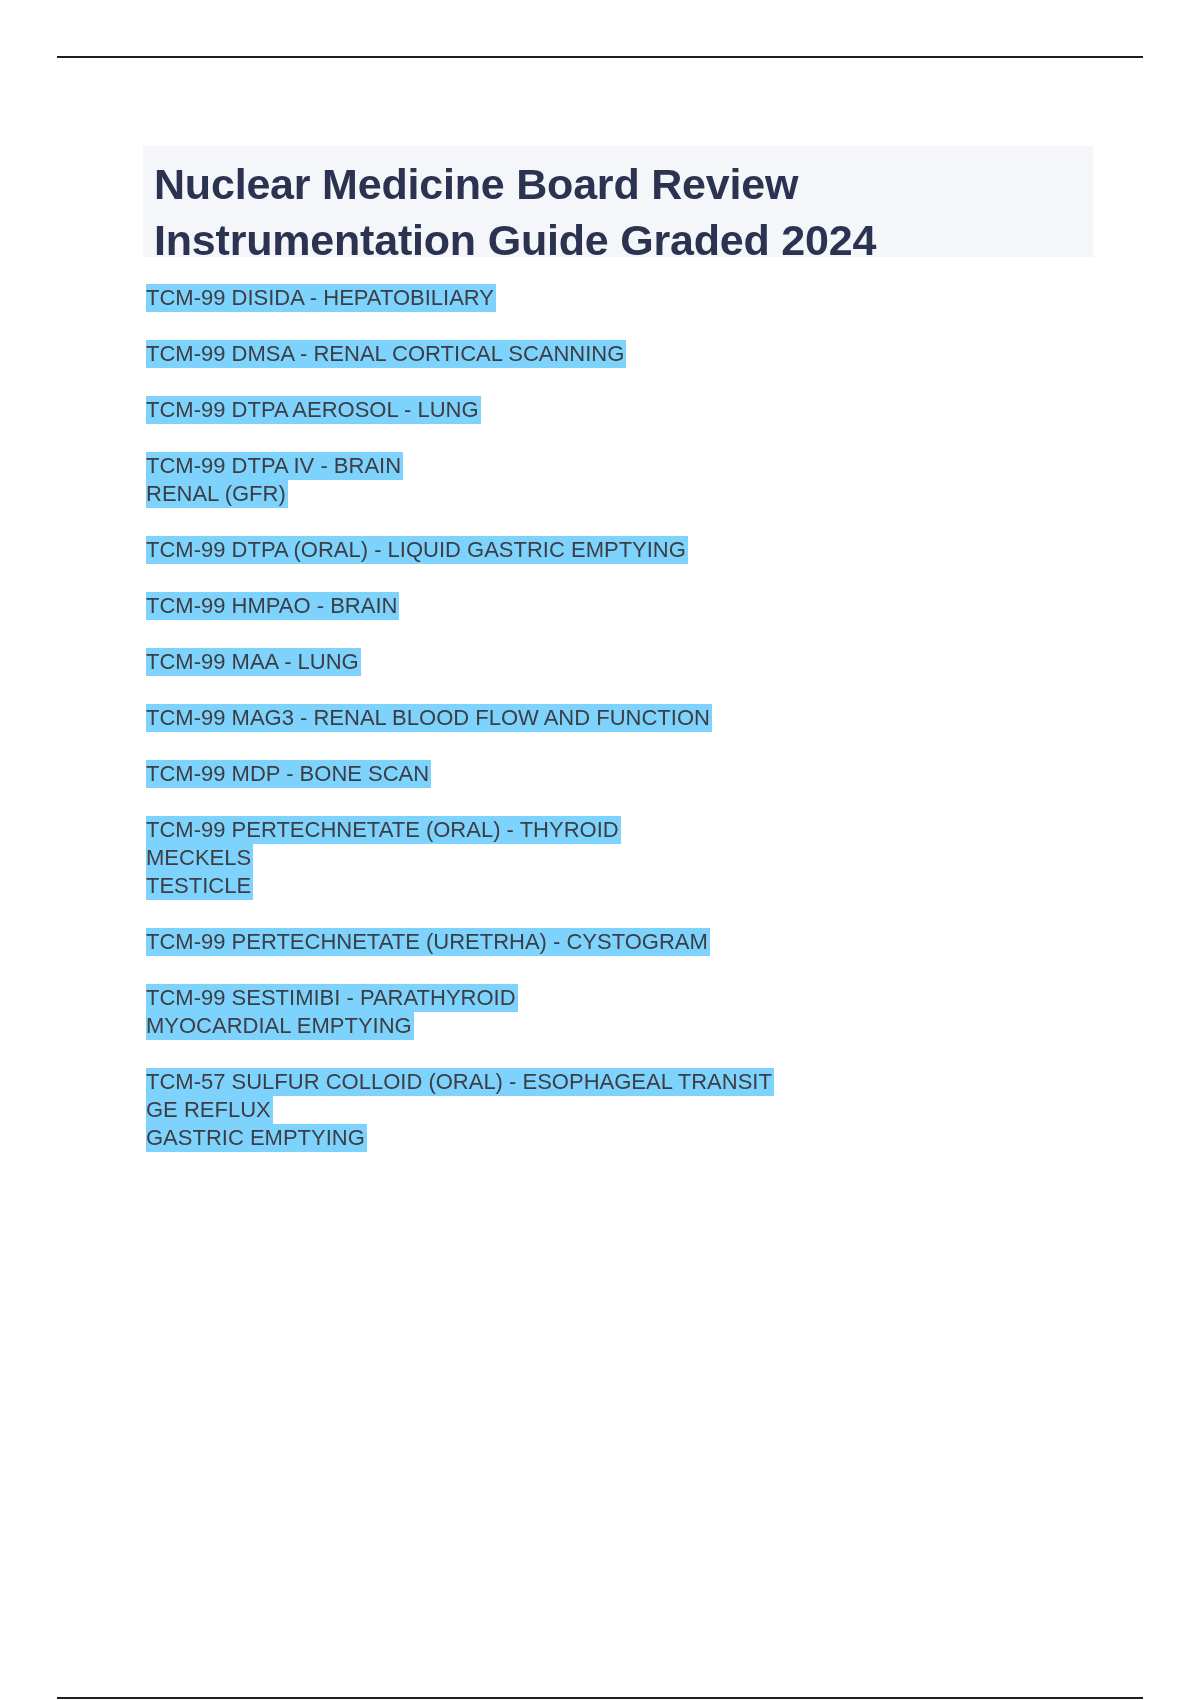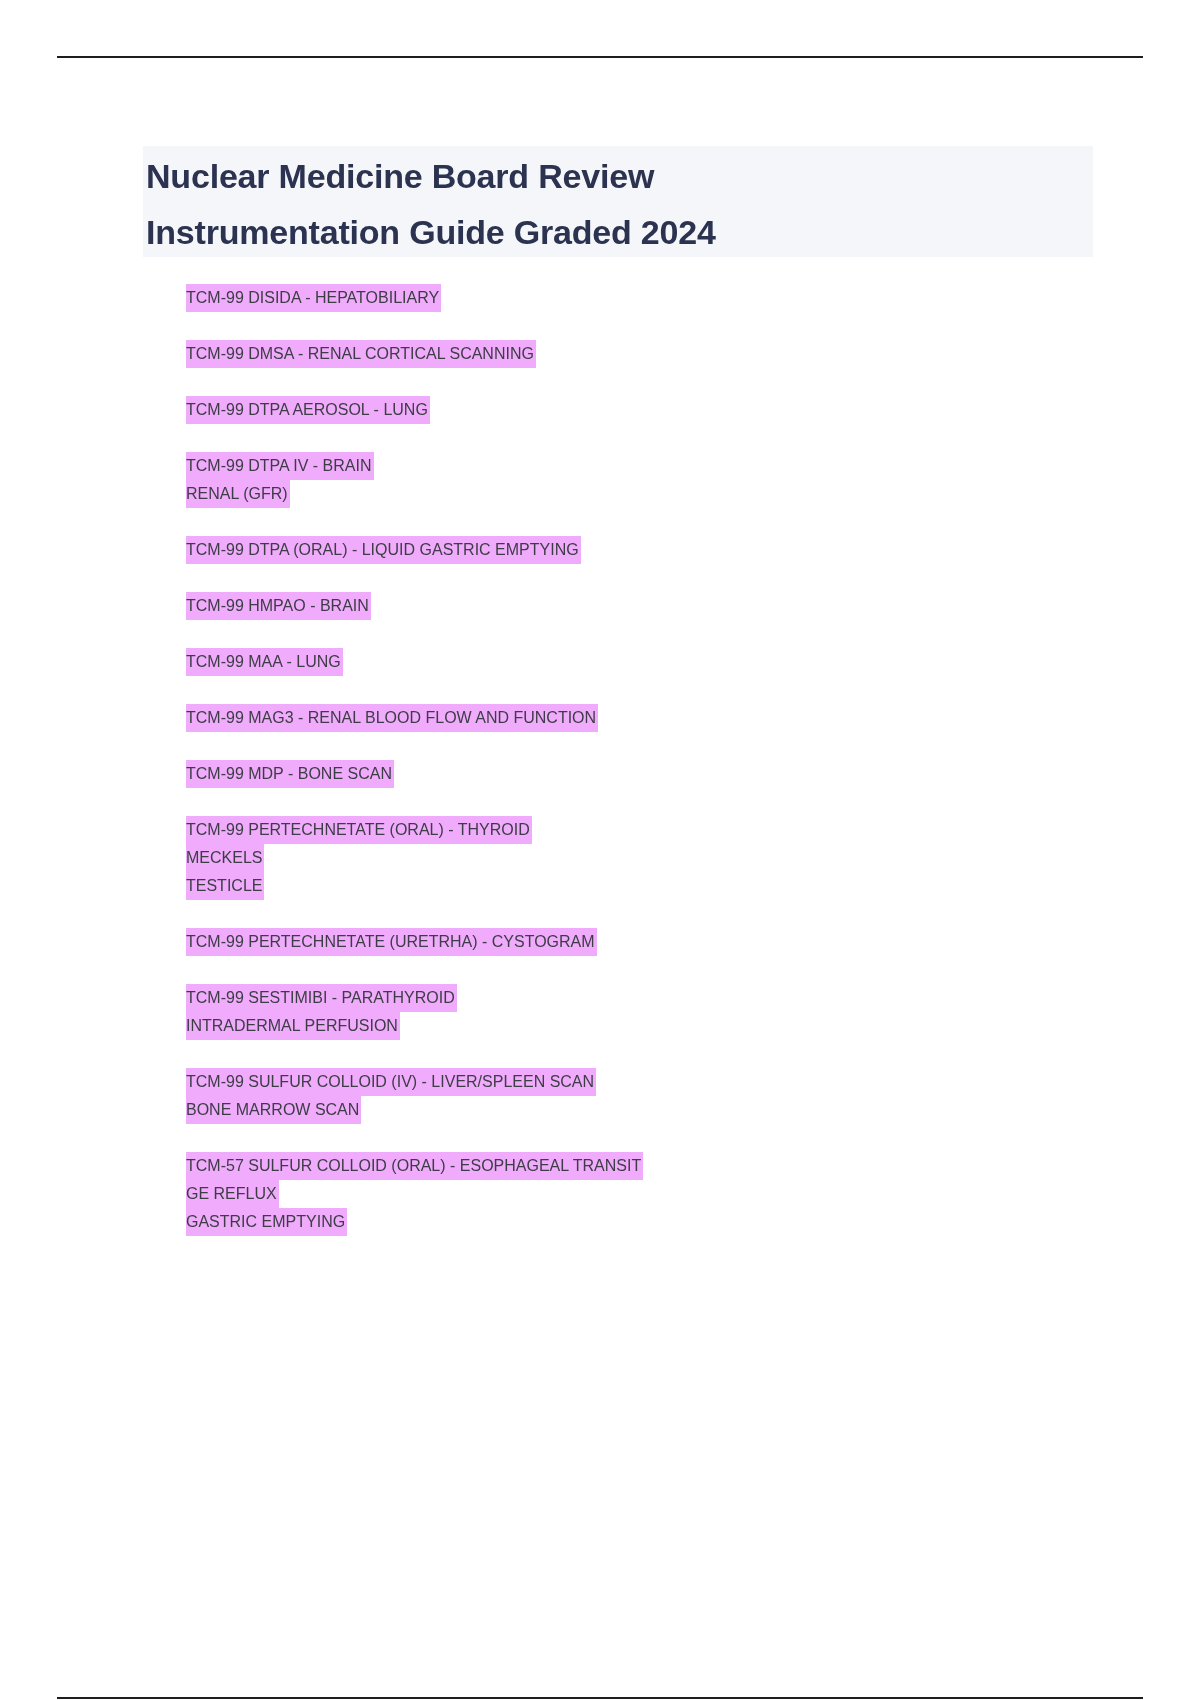--- a/index.html
+++ b/index.html
@@ -29,48 +29,47 @@
       left: 143px;
       top: 146px;
       width: 950px;
       height: 111px;
       background: #f5f6fa;
     }
     .title {
       position: absolute;
       left: 146px;
       top: 148px;
-      margin: 0;
+      margin: 8px;
       font-family: "Liberation Sans", sans-serif;
       font-weight: bold;
-      font-size: 34px;
+      font-size: 43px;
       line-height: 56px;
       color: #2b3350;
       letter-spacing: -0.2px;
     }
     .title span { display: block; }
 
     .items {
       position: absolute;
       left: 146px;
       top: 284px;
       width: 1000px;
     }
     .item {
       margin-bottom: 28px;
     }
     .item .line {
       display: table;
-      font-size: 16px;
+      font-size: 22px;
       line-height: 28px;
       color: #3d3d45;
-      background: #f0abfc;
+      background: #7dd3fc;
       padding-right: 2px;
       white-space: nowrap;
-      margin-left: 40px;
     }
   </style>
 </head>
 <body>
 
 <div class="rule rule-top"></div>
 
 <div class="title-box"></div>
 <h1 class="title">
   <span>Nuclear Medicine Board Review</span>
@@ -109,25 +108,21 @@
   <div class="item">
     <span class="line">TCM-99 PERTECHNETATE (ORAL) - THYROID</span>
     <span class="line">MECKELS</span>
     <span class="line">TESTICLE</span>
   </div>
   <div class="item">
     <span class="line">TCM-99 PERTECHNETATE (URETRHA) - CYSTOGRAM</span>
   </div>
   <div class="item">
     <span class="line">TCM-99 SESTIMIBI - PARATHYROID</span>
-    <span class="line">INTRADERMAL PERFUSION</span>
-  </div>
-  <div class="item">
-    <span class="line">TCM-99 SULFUR COLLOID (IV) - LIVER/SPLEEN SCAN</span>
-    <span class="line">BONE MARROW SCAN</span>
+    <span class="line">MYOCARDIAL EMPTYING</span>
   </div>
   <div class="item">
     <span class="line">TCM-57 SULFUR COLLOID (ORAL) - ESOPHAGEAL TRANSIT</span>
     <span class="line">GE REFLUX</span>
     <span class="line">GASTRIC EMPTYING</span>
   </div>
 </div>
 
 <div class="rule rule-bottom"></div>
 

